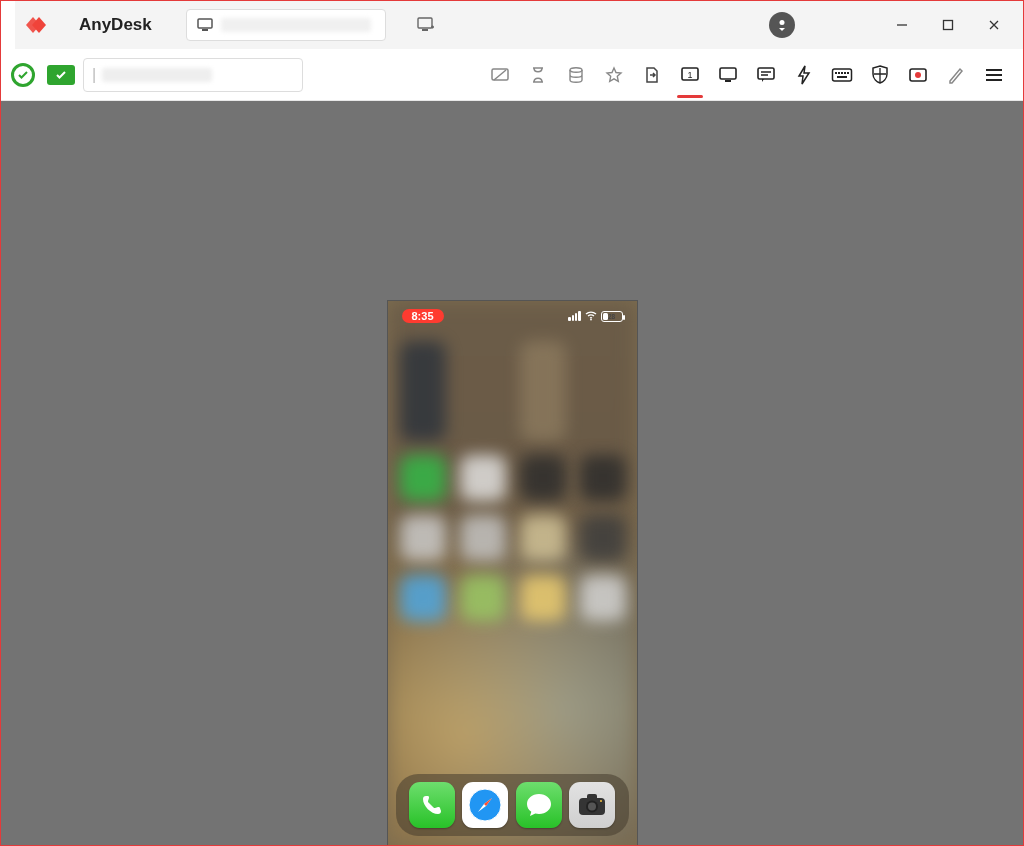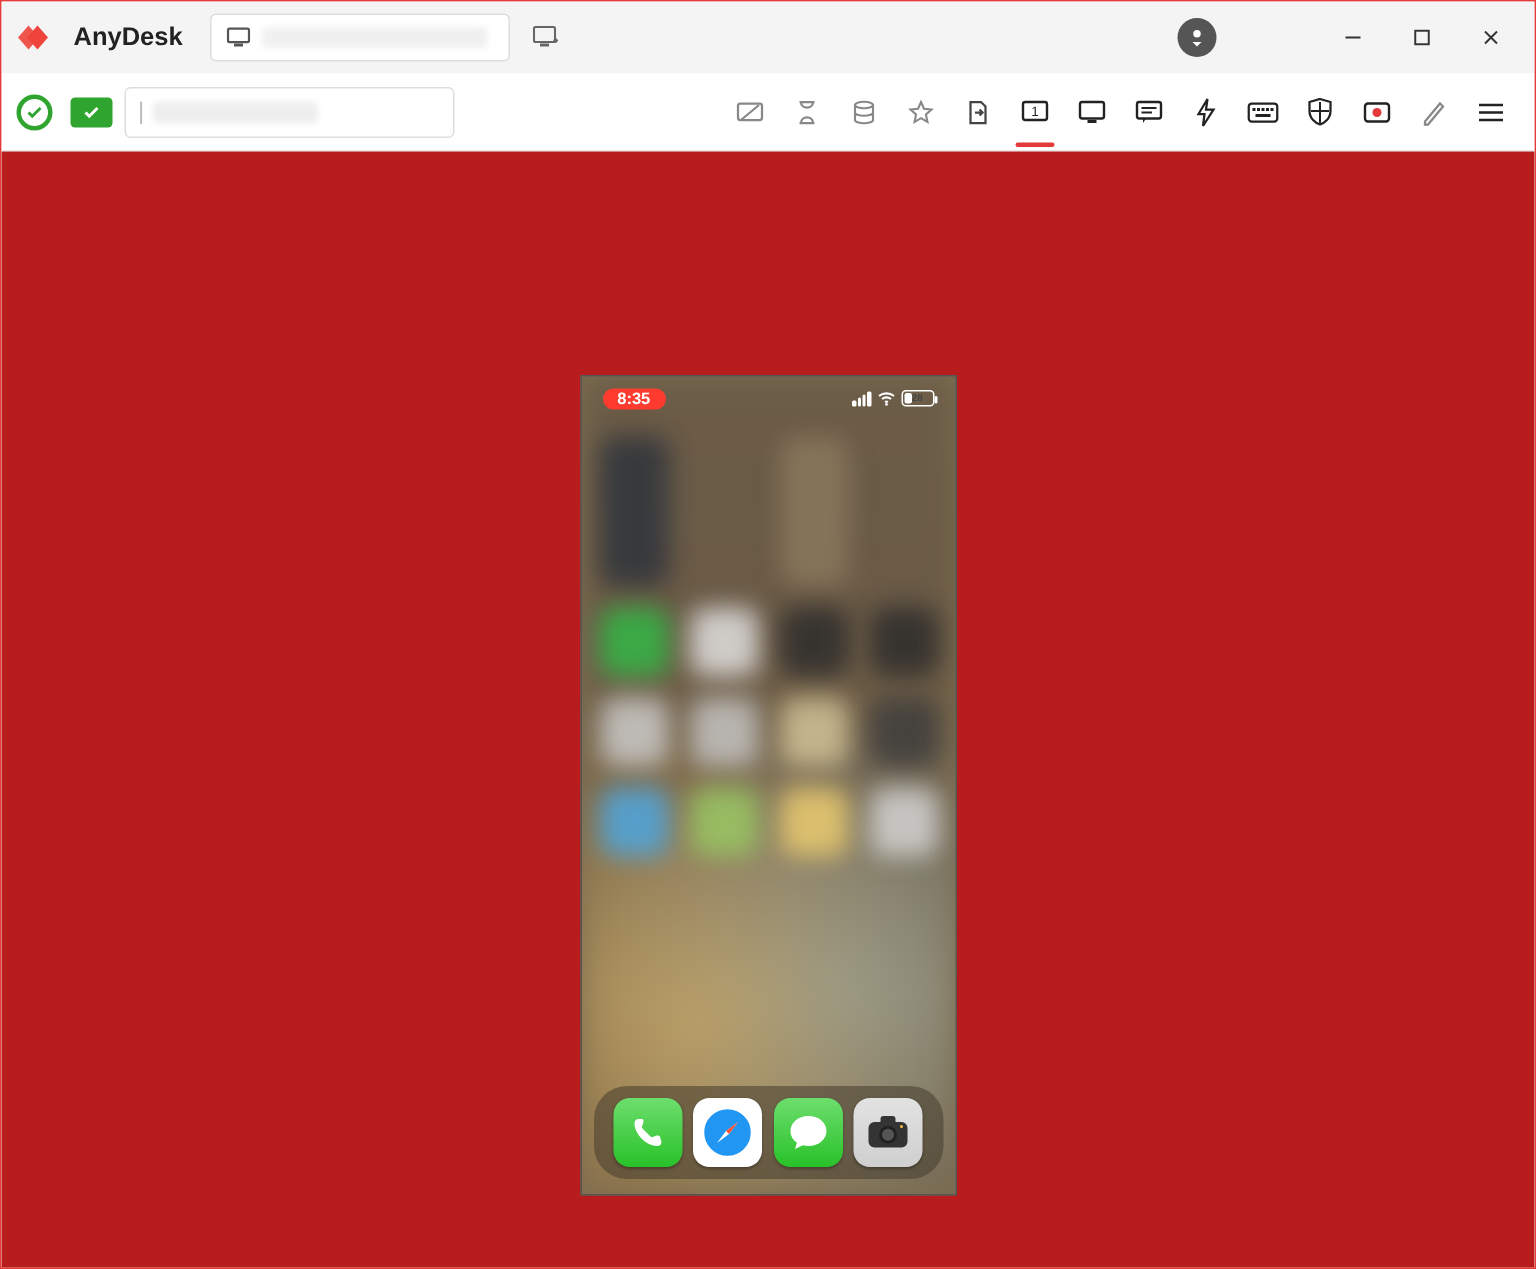--- a/index.html
+++ b/index.html
@@ -11,21 +11,22 @@
     overflow: hidden;
     border: 1px solid #e43a3a;
   }
   
   .titlebar {
     height: 48px;
     background: #f4f4f4;
     display: flex;
     align-items: center;
     padding: 0 6px;
-    gap: 8px;
+    gap: 24px;
+    margin-left: 14px;
   }
   .logo {
     width: 28px; height: 28px; display: flex; align-items: center; justify-content: center;
     margin-left: 4px;
   }
   .app-title {
     font-size: 17px;
     font-weight: 600;
     color: #222;
     margin-left: 2px;
@@ -107,23 +108,23 @@
   .tbar-btn.active::after {
     content:"";
     position:absolute; bottom:-4px; left:6px; right:6px;
     height: 3px; background:#e43a3a; border-radius: 2px;
   }
   svg { display:block; }
 
   
   .viewport {
     height: calc(846px - 48px - 52px);
-    background: #b91c1c;
+    background: #737373;
     position: relative;
-    display:flex; align-items:center; justify-content:center;
+    display:flex; align-items:flex-end; justify-content:center;
   }
   .device {
     margin-top: 98px;
     width: 251px; height: 547px;
     background: #7d6d50;
     border: 1px solid #555;
     position: relative;
     overflow: hidden;
   }
   .wallpaper {

